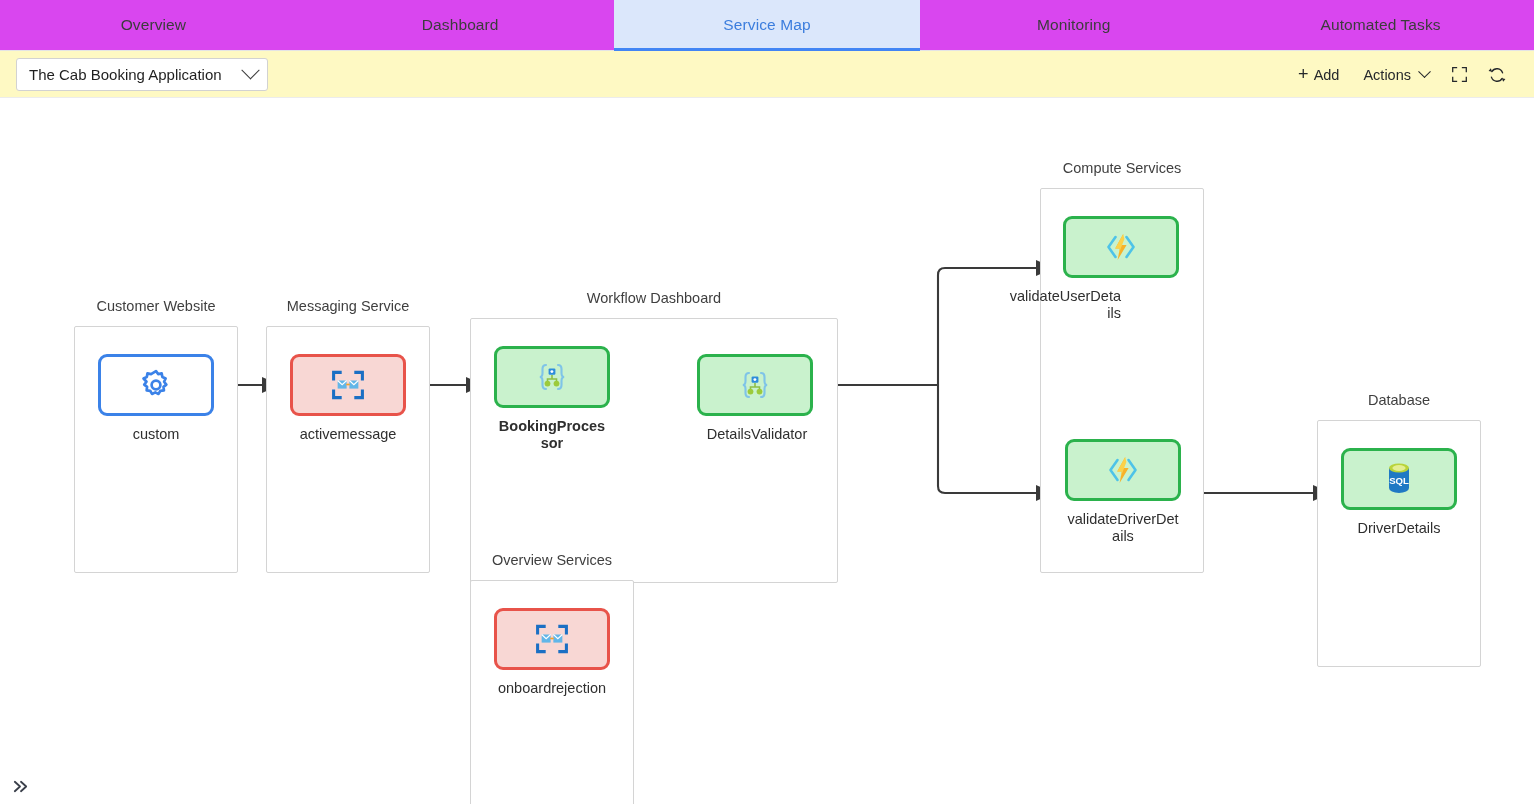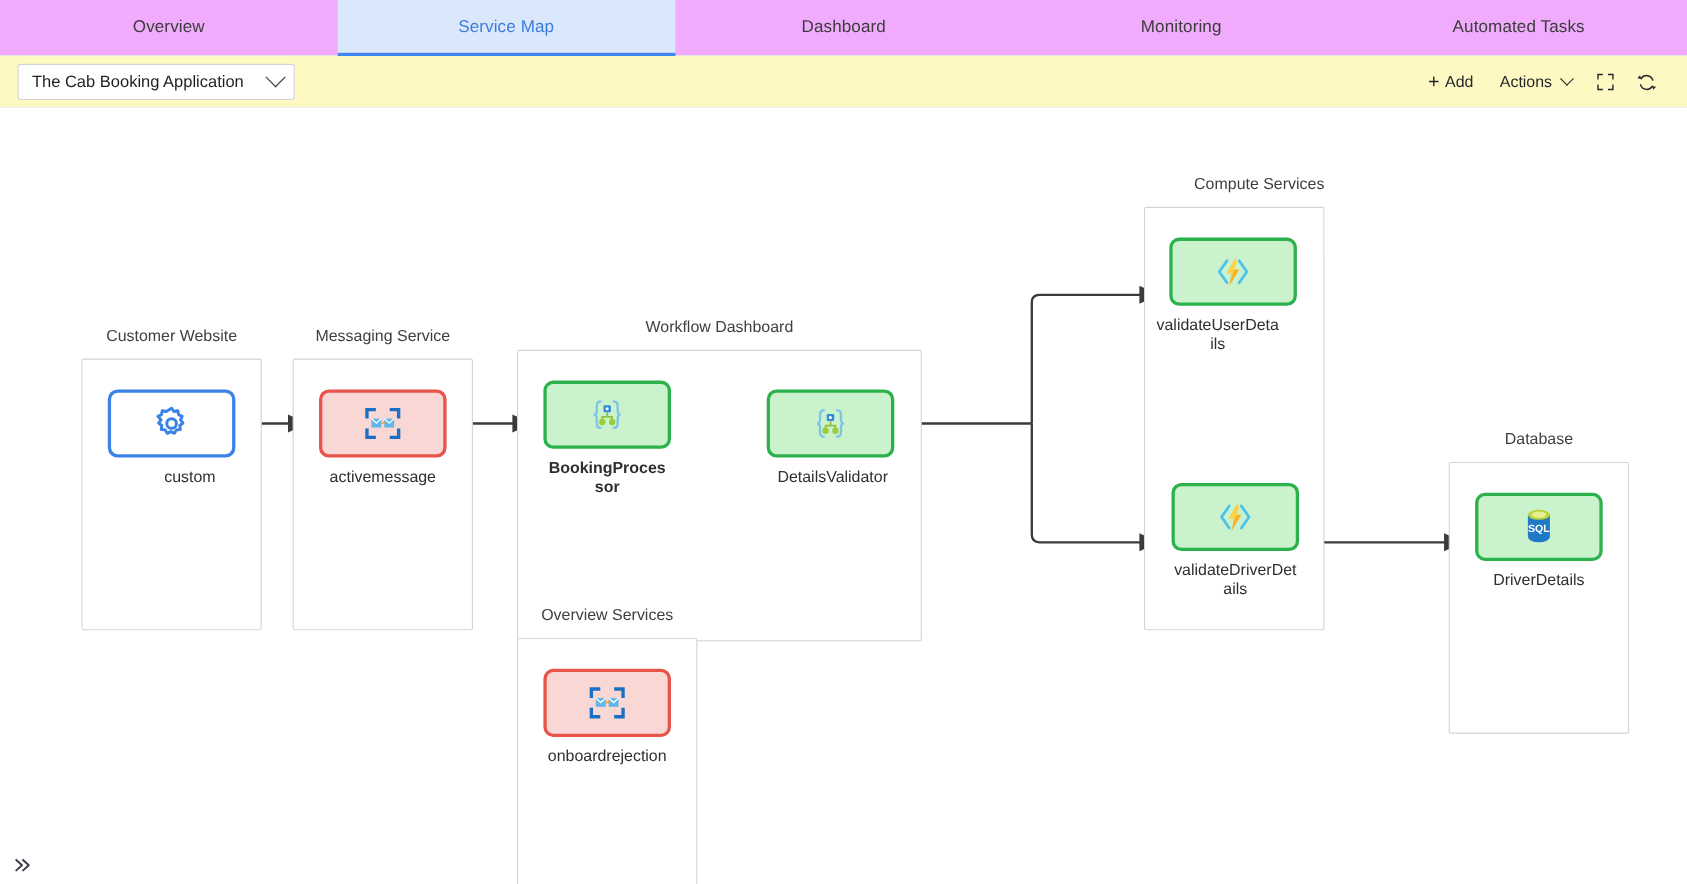--- a/index.html
+++ b/index.html
@@ -10,21 +10,21 @@
     background: #ffffff;
     font-family: "Liberation Sans", "DejaVu Sans", sans-serif;
     overflow: hidden;
   }
 
   
   .tabbar {
     position: absolute; top: 0; left: 0;
     width: 1534px; height: 51px;
     border-bottom: 1px solid #e4e4e4;
-    background: #f0abfc;
+    background: #d946ef;
     display: flex;
     align-items: stretch;
   }
   .tab {
     flex: 1 1 0;
     display: flex;
     align-items: center;
     justify-content: center;
     font-size: 15.5px;
     color: #3c3c3c;
@@ -165,22 +165,22 @@
     color: #3a3f4a;
     font-size: 19px;
     line-height: 1;
   }
 </style>
 </head>
 <body>
 
 <div class="tabbar">
   <button class="tab">Overview</button>
+  <button class="tab">Dashboard</button>
   <button class="tab active">Service Map</button>
-  <button class="tab">Dashboard</button>
   <button class="tab">Monitoring</button>
   <button class="tab">Automated Tasks</button>
 </div>
 
 <div class="toolbar">
 
   <div class="app-select">
     <span class="label">The Cab Booking Application</span>
     <span class="chev"></span>
   </div>
@@ -256,21 +256,21 @@
   <div class="group-label" style="left:74px; top:200px; width:164px;">Customer Website</div>
   <div class="group" style="left:74px; top:228px; width:164px; height:247px;"></div>
   <div class="node blue" style="left:98px; top:256px;">
     <svg width="34" height="34" viewBox="0 0 24 24">
       <g fill="none" stroke="#3b82e8" stroke-width="1.9" stroke-linejoin="round">
         <circle cx="12" cy="12" r="3.1"></circle>
         <path d="M12 2.2l1.5 2.1 2.5-.5.5 2.5 2.3 1.1-1.1 2.3 1.6 2-2 1.6.3 2.5-2.5.3-1.3 2.2-2.3-1.1-2.3 1.1-1.3-2.2-2.5-.3.3-2.5-2-1.6 1.6-2L3.2 7.4l2.3-1.1.5-2.5 2.5.5z"></path>
       </g>
     </svg>
   </div>
-  <div class="node-label" style="left:84px; top:328px;text-align:right;">custom</div>
+  <div class="node-label" style="left:100px; top:328px;">custom</div>
 
   <div class="group-label" style="left:266px; top:200px; width:164px;">Messaging Service</div>
   <div class="group" style="left:266px; top:228px; width:164px; height:247px;"></div>
   <div class="node red" style="left:290px; top:256px;">
     <svg width="36" height="32" viewBox="0 0 40 34">
       <g fill="none" stroke="#1b6fc4" stroke-width="3.4">
         <path d="M13 3 H4 V12"></path>
           <path d="M27 3 H36 V12"></path>
         <path d="M4 22 V31 H13"></path>
           <path d="M36 22 V31 H27"></path>
@@ -343,34 +343,34 @@
       <g>
         <rect x="21.5" y="12" width="10" height="9" fill="#62b6e8"></rect>
         <path d="M21.5 12 L26.5 16.6 L31.5 12" fill="none" stroke="#ffffff" stroke-width="1.3"></path>
       </g>
       <circle cx="19" cy="16.5" r="1.1" fill="#f0a330"></circle>
       <circle cx="21" cy="16.5" r="1.1" fill="#f0a330"></circle>
     </svg>
   </div>
   <div class="node-label" style="left:496px; top:582px;">onboardrejection</div>
 
-  <div class="group-label" style="left:1040px; top:62px; width:164px;text-align:right;">Compute Services</div>
+  <div class="group-label" style="left:1040px; top:62px; width:164px;">Compute Services</div>
   <div class="group" style="left:1040px; top:90px; width:164px; height:385px;"></div>
 
   <div class="node green" style="left:1063px; top:118px;">
     <svg width="36" height="34" viewBox="0 0 36 34">
       <g fill="none" stroke="#4ec3e8" stroke-width="2.6" stroke-linecap="round" stroke-linejoin="round">
         <path d="M12.5 7 L5.5 17 L12.5 27"></path>
         <path d="M23.5 7 L30.5 17 L23.5 27"></path>
       </g>
       <path d="M20.2 4 L12.2 18.4 L16.8 18.4 L14.6 30 L23.6 15 L18.8 15 Z" fill="#f7b22a"></path>
       <path d="M20.2 4 L12.2 18.4 L16.8 18.4 L15.9 23.4 L21.4 9 Z" fill="#fbd24a"></path>
     </svg>
   </div>
-  <div class="node-label" style="left:1051px; top:190px;">validateUserDetails</div>
+  <div class="node-label" style="left:1009px; top:190px;text-align:right;">validateUserDetails</div>
 
   <div class="node green" style="left:1065px; top:341px;">
     <svg width="36" height="34" viewBox="0 0 36 34">
       <g fill="none" stroke="#4ec3e8" stroke-width="2.6" stroke-linecap="round" stroke-linejoin="round">
         <path d="M12.5 7 L5.5 17 L12.5 27"></path>
         <path d="M23.5 7 L30.5 17 L23.5 27"></path>
       </g>
       <path d="M20.2 4 L12.2 18.4 L16.8 18.4 L14.6 30 L23.6 15 L18.8 15 Z" fill="#f7b22a"></path>
       <path d="M20.2 4 L12.2 18.4 L16.8 18.4 L15.9 23.4 L21.4 9 Z" fill="#fbd24a"></path>
     </svg>

